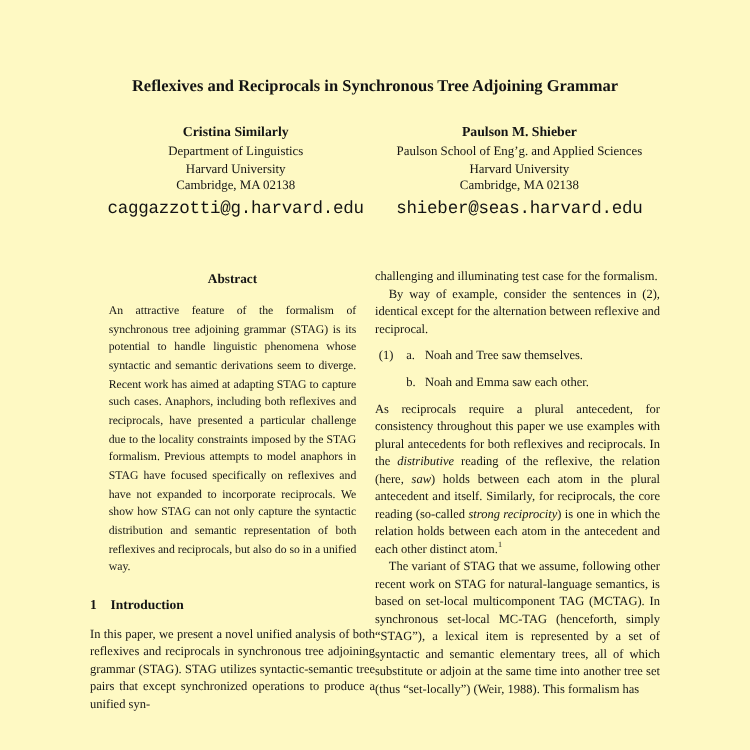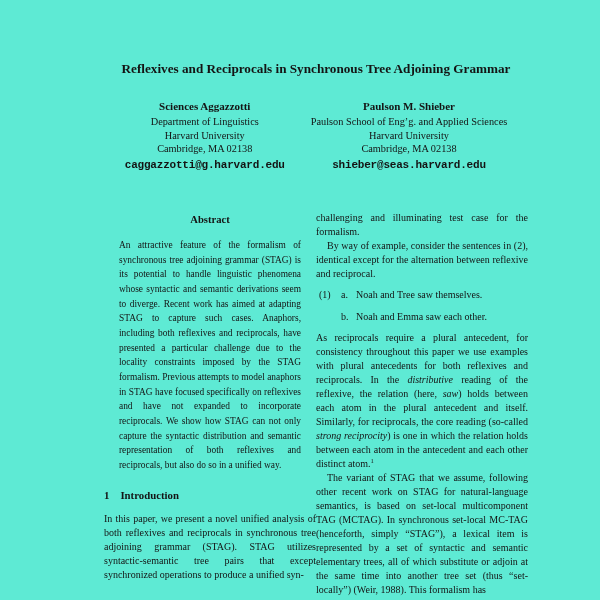--- a/index.html
+++ b/index.html
@@ -7,46 +7,45 @@
     width: 600px; height: 600px;
     background: #ffffff;
     color: #141414;
     font-family: "Liberation Serif", "DejaVu Serif", serif;
     -webkit-font-smoothing: antialiased;
   }
   .page {
     position: relative;
     width: 600px; height: 600px;
     overflow: hidden;
-    padding: 60px 72px 0 104px;
+    padding: 60px 72px 0 72px;
     box-sizing: border-box;
-    background: #5eead4;
+    background: #fef9c3;
   }
   .title {
     text-align: center;
     font-weight: bold;
     font-size: 13.2px;
     line-height: 1.3;
     margin: 0 0 22px 0;
   }
   .authors {
     display: flex;
     justify-content: center;
     gap: 26px;
     margin-bottom: 38px;
   }
   .author { text-align: center; font-size: 10.3px; line-height: 1.34; }
   .author .name { font-weight: bold; font-size: 11px; margin-bottom: 1px; }
   .author .email {
     font-family: "Liberation Mono", "DejaVu Sans Mono", monospace;
-    font-size: 11px;
+    font-size: 14px;
     letter-spacing: -0.2px;
     margin-top: 2px;
     white-space: nowrap;
-    font-weight: bold;
   }
   .columns { display: flex; }
   .col {
     flex: 1;
     min-width: 0;
     font-size: 10px;
     line-height: 1.4;
     text-align: justify;
   }
   .abstract-heading {
@@ -81,21 +80,21 @@
 </style>
 </head>
 <body>
 
 <div class="page">
 
   <h1 class="title">Reflexives and Reciprocals in Synchronous Tree Adjoining Grammar</h1>
 
   <div class="authors">
     <div class="author">
-      <div class="name">Sciences Aggazzotti</div>
+      <div class="name">Cristina Similarly</div>
       <div>Department of Linguistics</div>
       <div>Harvard University</div>
       <div>Cambridge, MA 02138</div>
       <div class="email">caggazzotti@g.harvard.edu</div>
     </div>
     <div class="author">
       <div class="name">Paulson M. Shieber</div>
       <div>Paulson School of Eng’g. and Applied Sciences</div>
       <div>Harvard University</div>
       <div>Cambridge, MA 02138</div>

